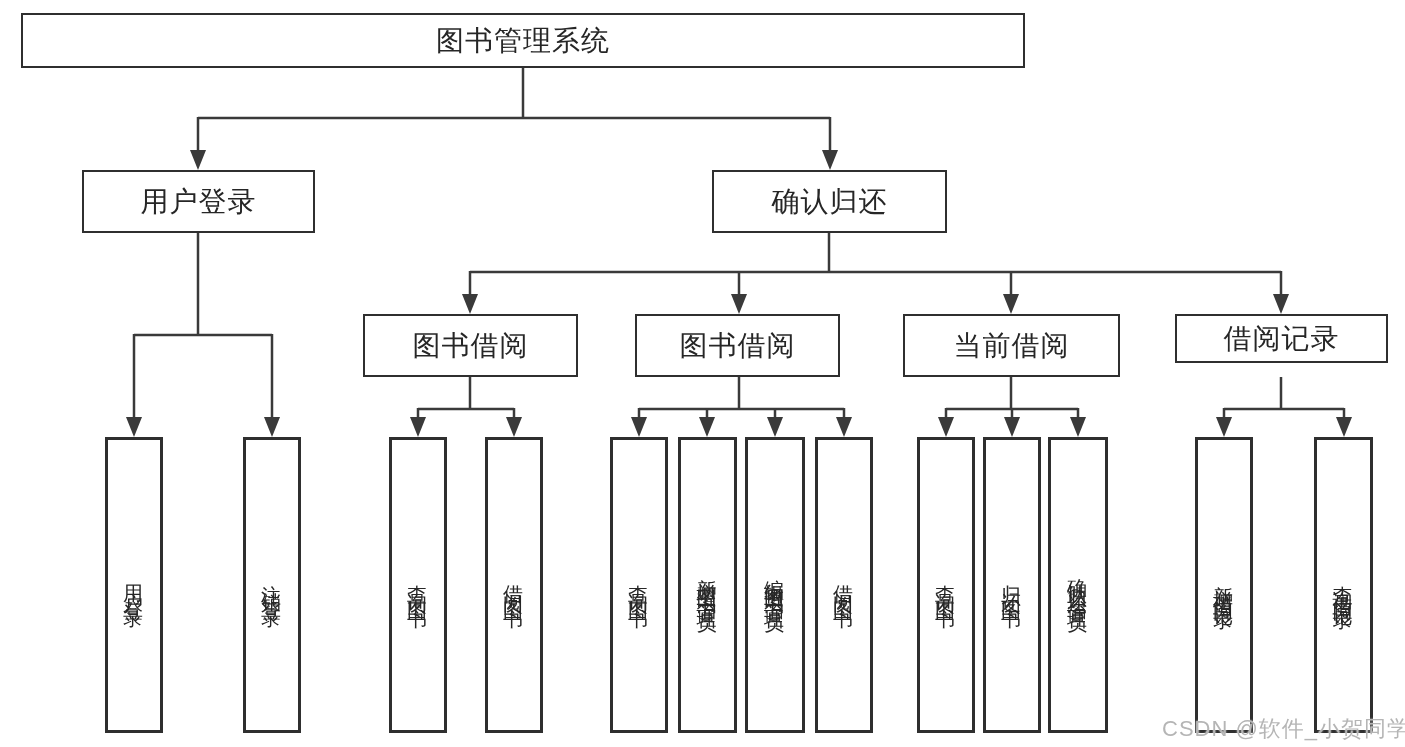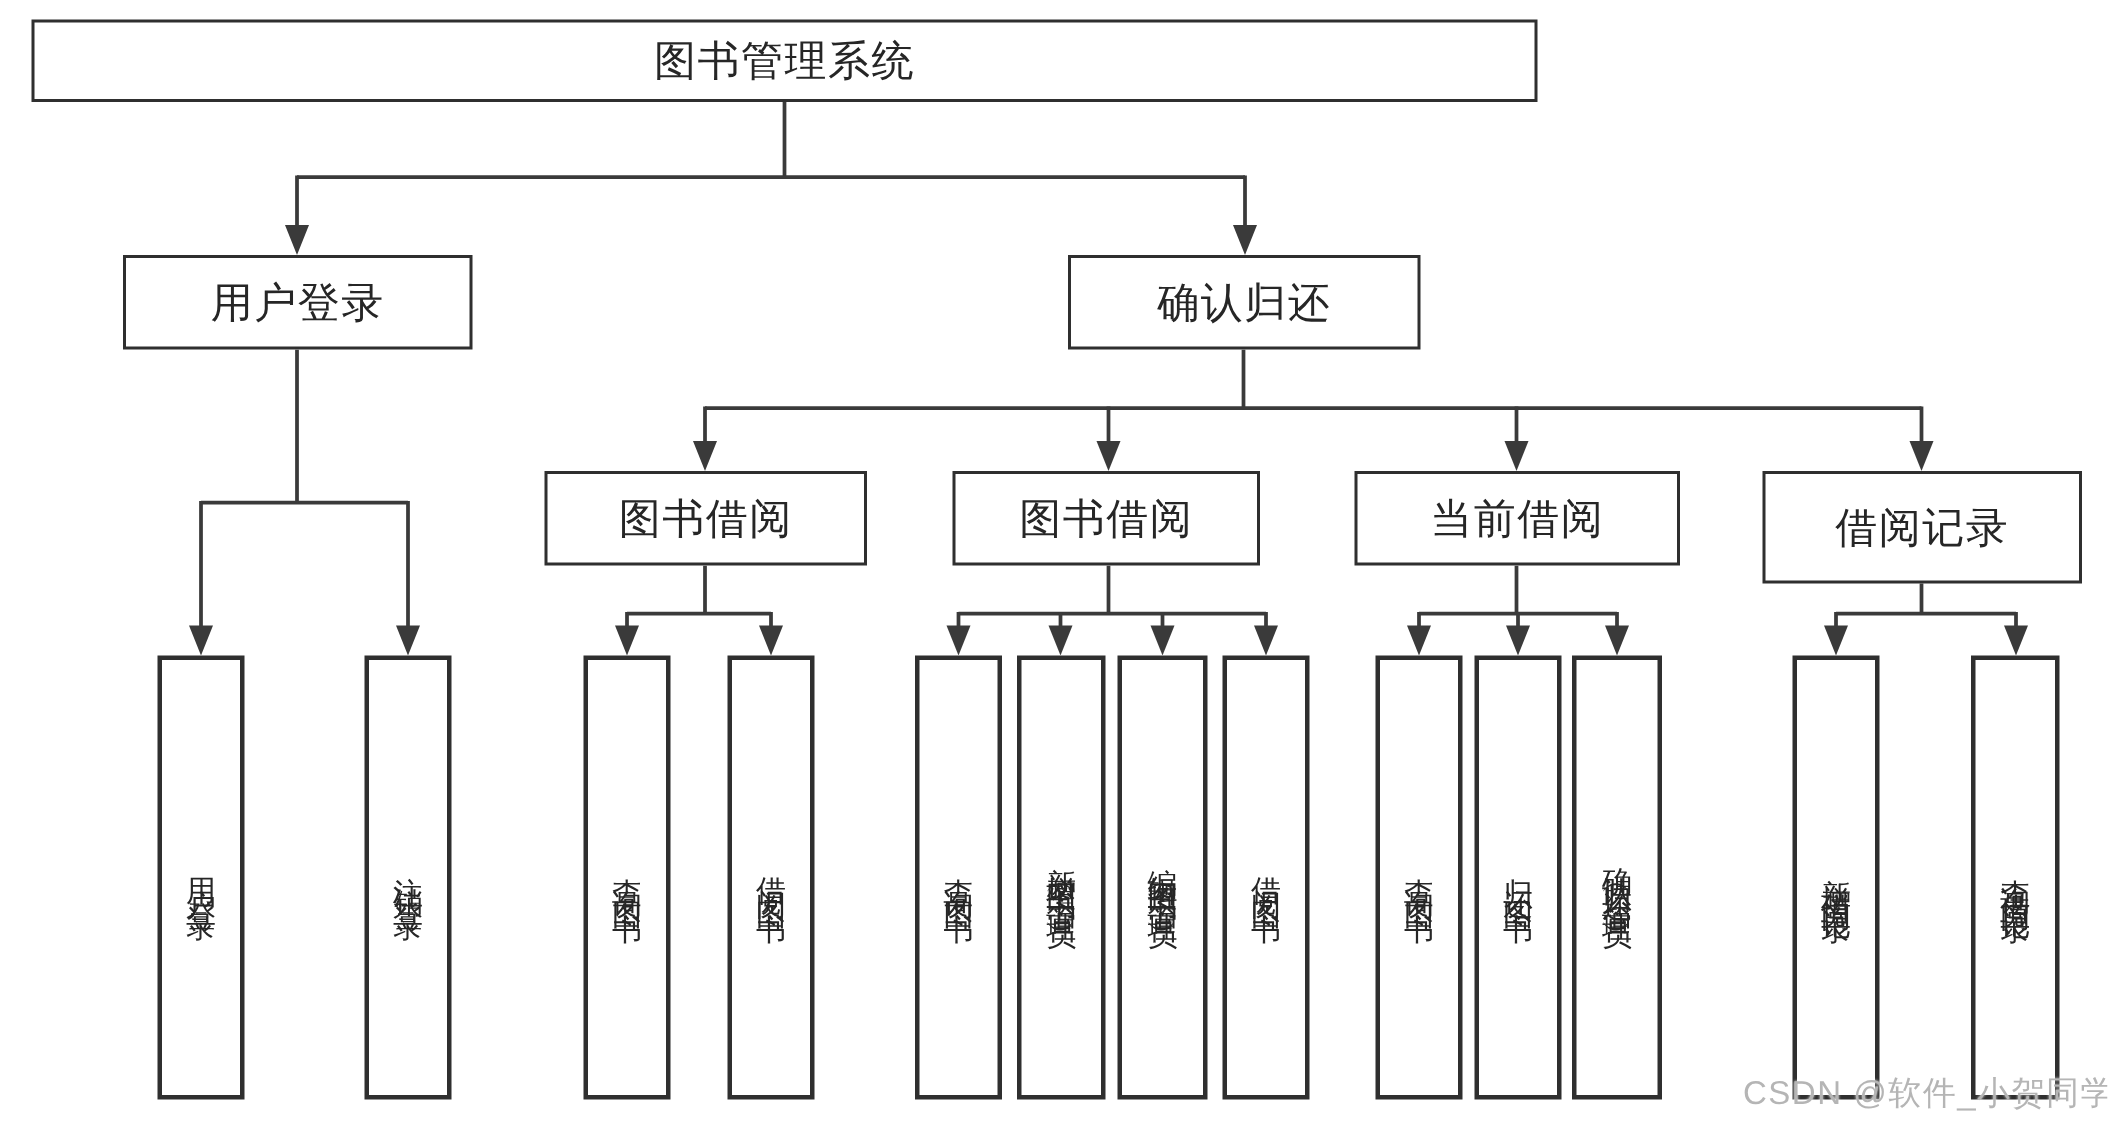--- a/index.html
+++ b/index.html
@@ -132,21 +132,21 @@
   </svg>
 
   <div class="box" style="left:21px; top:13px; width:1004px; height:55px;">图书管理系统</div>
 
   <div class="box" style="left:82px; top:170px; width:233px; height:63px;">用户登录</div>
   <div class="box" style="left:712px; top:170px; width:235px; height:63px;">确认归还</div>
 
   <div class="box" style="left:363px; top:314px; width:215px; height:63px;">图书借阅</div>
   <div class="box" style="left:635px; top:314px; width:205px; height:63px;">图书借阅</div>
   <div class="box" style="left:903px; top:314px; width:217px; height:63px;">当前借阅</div>
-  <div class="box" style="left:1175px; top:314px; width:213px; height:75px;">借阅记录</div>
+  <div class="box" style="left:1175px; top:314px; width:213px; height:49px;">借阅记录</div>
 
   <div class="box vbox" style="left:105px; top:437px; width:58px; height:296px;">用户登录</div>
   <div class="box vbox" style="left:243px; top:437px; width:58px; height:296px;">注销登录</div>
 
   <div class="box vbox" style="left:389px; top:437px; width:58px; height:296px;">查询图书</div>
   <div class="box vbox" style="left:485px; top:437px; width:58px; height:296px;">借阅图书</div>
 
   <div class="box vbox" style="left:610px; top:437px; width:58px; height:296px;">查询图书</div>
   <div class="box vbox long" style="left:678px; top:437px; width:59px; height:296px;">新增图书（管理员）</div>
   <div class="box vbox long" style="left:745px; top:437px; width:60px; height:296px;">编辑图书（管理员）</div>

